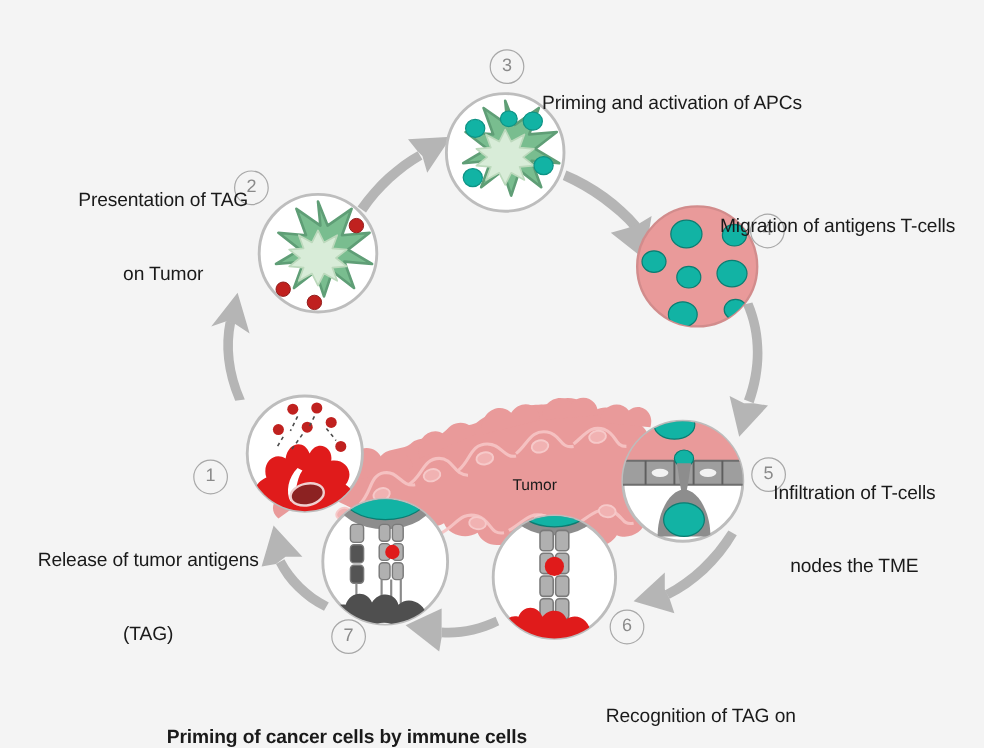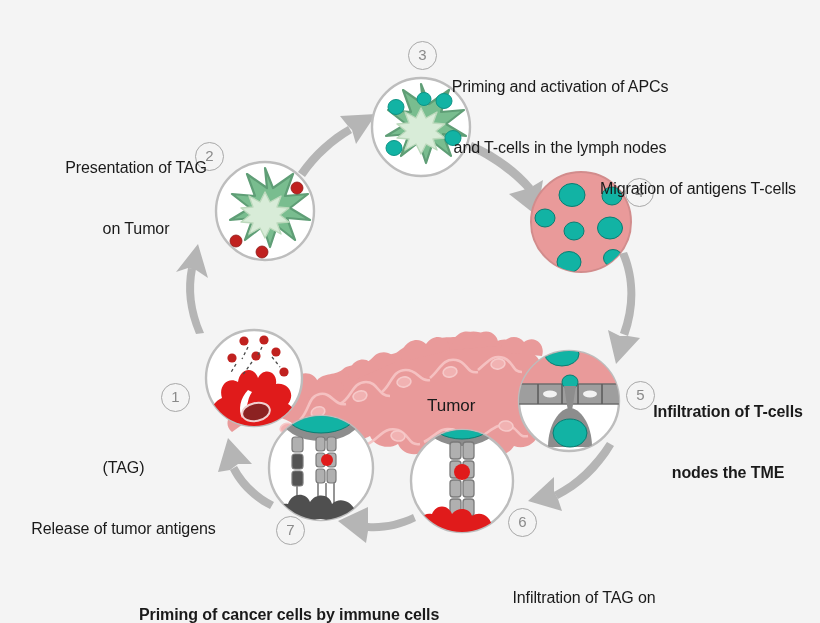--- a/index.html
+++ b/index.html
@@ -32,21 +32,21 @@
     font-size: 16px;
     line-height: 1.28;
     text-align: center;
     white-space: pre;
     letter-spacing: -0.1px;
   }
   .lbl.bold { font-weight: bold; }
   .tumor-lbl {
     position: absolute;
     color: #1a1a1a;
-    font-size: 17px;
+    font-size: 13px;
     white-space: pre;
   }
   .stepnum {
     position: absolute;
     width: 27px;
     height: 27px;
     border: 1.4px solid #a8a8a8;
     border-radius: 50%;
     color: #8a8a8a;
     font-size: 15px;
@@ -380,45 +380,44 @@
 
   <div class="stepnum" style="left:161px; top:383px;">1</div>
   <div class="stepnum" style="left:195px; top:142px;">2</div>
   <div class="stepnum" style="left:408px; top:41px;">3</div>
   <div class="stepnum" style="left:625px; top:178px;">4</div>
   <div class="stepnum" style="left:626px; top:381px;">5</div>
   <div class="stepnum" style="left:508px; top:508px;">6</div>
   <div class="stepnum" style="left:276px; top:516px;">7</div>
 
   <div class="lbl" style="left:16px; top:417px; width:215px;">
+    <div>Release of tumor antigens</div>
     <div>(TAG)</div>
-    <div>Release of tumor antigens</div>
   </div>
 
   <div class="lbl" style="left:62px; top:117px; width:148px;">
     <div>Presentation of TAG</div>
     <div>on Tumor</div>
   </div>
 
   <div class="lbl" style="left:444px; top:36px; width:232px;">
     <div>Priming and activation of APCs</div>
-    <div>and T-cells in the lymph nodes</div>
   </div>
 
   <div class="lbl" style="left:583px; top:138px; width:230px;">
     <div>Migration of antigens T-cells</div>
   </div>
 
-  <div class="lbl" style="left:645px; top:361px; width:166px;font-weight:bold;">
+  <div class="lbl" style="left:629px; top:361px; width:166px;">
     <div>Infiltration of T-cells</div>
     <div>nodes the TME</div>
   </div>
 
   <div class="lbl" style="left:492px; top:547px; width:184px;">
-    <div>Infiltration of TAG on</div>
+    <div>Recognition of TAG on</div>
     
   </div>
 
   <div class="lbl bold" style="left:139px; top:564px; width:300px;">
     <div>Priming of cancer cells by immune cells</div>
   </div>
 
   <div class="tumor-lbl" style="left:427px; top:396px;">Tumor</div>
 
 </div>

